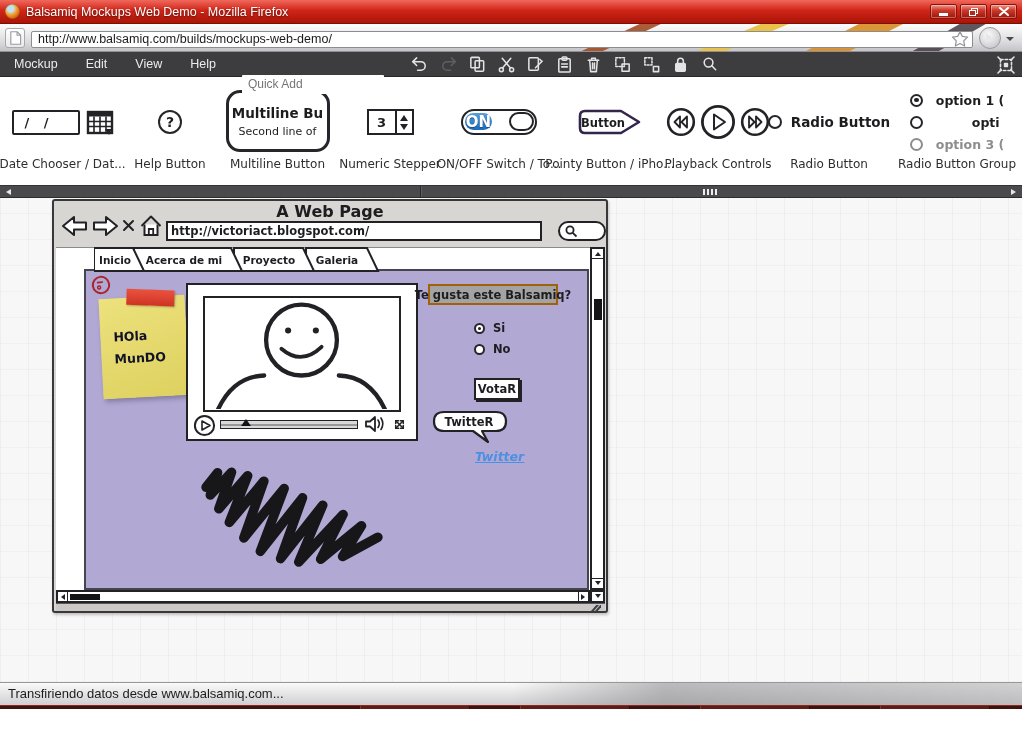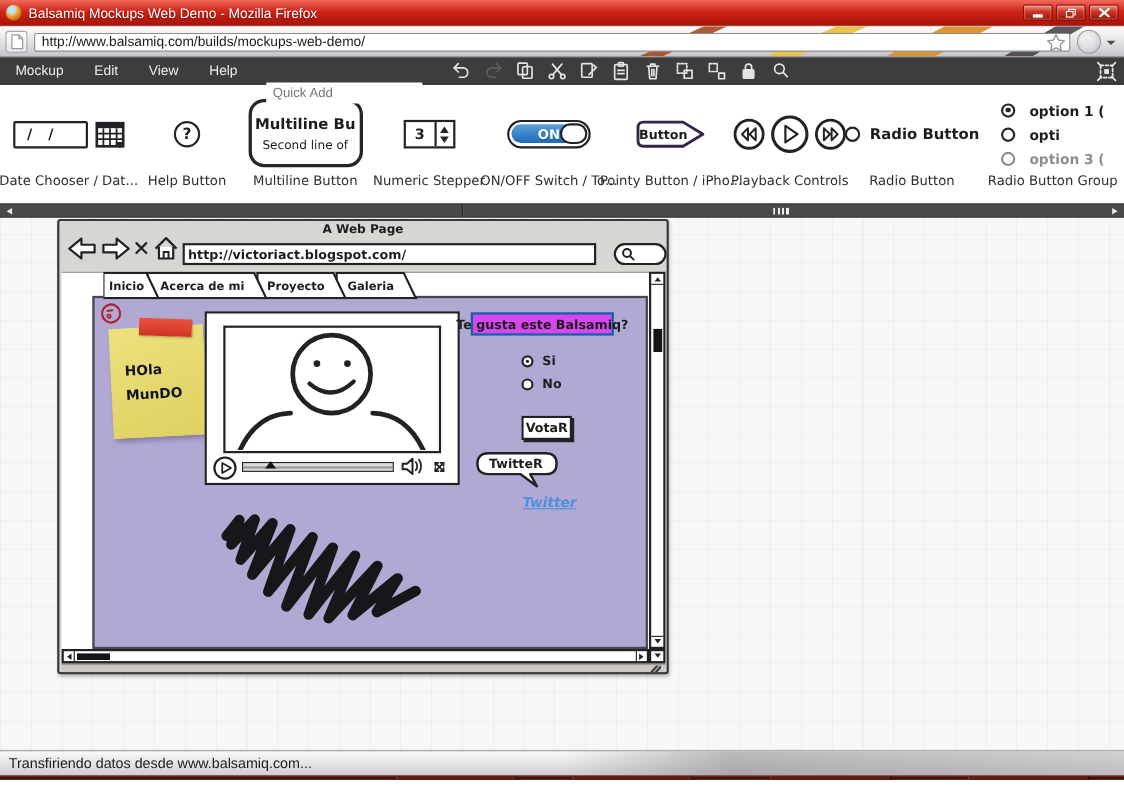--- a/index.html
+++ b/index.html
@@ -60,70 +60,70 @@
   .help-circle { width:24px; height:24px; border:2.5px solid #26262a; border-radius:50%; font-weight:bold; font-size:14px; display:flex; align-items:center; justify-content:center; }
   .ml-btn { width:104px; height:62px; border:3px solid #26262a; border-radius:14px; background:#fff; display:flex; flex-direction:column; align-items:center; justify-content:center; margin-top:-2px; overflow:hidden; }
   .ml1 { font-size:13.5px; font-weight:bold; white-space:nowrap; }
   .ml2 { font-size:11px; margin-top:4px; white-space:nowrap; }
   .stepper { display:flex; width:47px; height:26px; border:2.5px solid #232327; background:#fff; }
   .step-val { flex:1; display:flex; align-items:center; justify-content:center; font-weight:bold; font-size:13px; border-right:2.5px solid #232327; }
   .step-arrows { width:15px; display:flex; flex-direction:column; align-items:center; justify-content:center; gap:3px; }
   .tri-up { width:0; height:0; border:4.5px solid transparent; border-bottom:6px solid #232327; }
   .tri-dn { width:0; height:0; border:4.5px solid transparent; border-top:6px solid #232327; }
   .toggle { position:relative; width:76px; height:26px; border:2.5px solid #232327; border-radius:13px; background:#fff; }
-  .toggle-on { position:absolute; left:2px; top:2px; width:68px; height:17px; background:linear-gradient(#5b9fd8,#1b6cb8); border-radius:9px; color:#fff; font-size:12px; font-weight:bold; display:flex; align-items:center; justify-content:center; text-shadow:0 1px 1px #14508a; }
+  .toggle-on { position:absolute; left:2px; top:2px; width:27px; height:17px; background:linear-gradient(#5b9fd8,#1b6cb8); border-radius:9px; color:#fff; font-size:15px; font-weight:bold; display:flex; align-items:center; justify-content:center; text-shadow:0 1px 1px #14508a; }
   .toggle-knob { position:absolute; right:1px; top:1px; width:25px; height:19px; border:2.5px solid #232327; border-radius:10px; background:#fff; }
   .playback { display:flex; align-items:center; gap:4px; }
   .radio-demo { display:flex; align-items:center; gap:9px; font-weight:bold; font-size:13.5px; white-space:nowrap; }
   .rb { width:14px; height:14px; border:2.5px solid #26262a; border-radius:50%; background:#fff; flex:none; position:relative; }
   .rb.sel::after { content:""; position:absolute; inset:2.2px; background:#232327; border-radius:50%; }
   .rgroup { display:flex; flex-direction:column; gap:7px; align-items:flex-start; }
   .rgrow { display:flex; align-items:center; gap:13px; font-weight:bold; font-size:12.5px; white-space:nowrap; }
   .rgrow .rb { width:13px; height:13px; }
   .rgrow.muted { color:#8d8d90; }
   .rgrow.muted .rb { border-color:#8d8d90; }
-  .opt-shift { }
+  .opt-shift { margin-left:36px; }
 
   
   .libscroll { position:relative; height:13px; background:#4a4a4d; border-top:1px solid #333336; border-bottom:1px solid #2c2c2f; }
   .ls-left, .ls-right { position:absolute; top:3px; width:0; height:0; border:3.5px solid transparent; }
   .ls-left { left:3px; border-right:5px solid #e8e8e8; }
   .ls-right { right:3px; border-left:5px solid #e8e8e8; }
   .ls-div { position:absolute; left:420px; top:0; bottom:0; width:1px; background:#2a2a2d; box-shadow:1px 0 0 #5e5e62; }
   .ls-grip { position:absolute; left:703px; top:3px; width:16px; height:6px; background:repeating-linear-gradient(90deg,#ededed 0 2px, transparent 2px 4px); }
 
   
   .canvas { position:relative; height:484px; background-color:#f7f7f8;
     background-image:
       repeating-linear-gradient(90deg, rgba(90,90,110,.055) 0 1px, transparent 1px 28px),
       repeating-linear-gradient(0deg, rgba(90,90,110,.04) 0 1px, transparent 1px 26px);
   }
 
   
   .mockwin { position:absolute; left:52px; top:1px; width:556px; height:414px; background:#d8d6d3; border:2.5px solid #38383b; border-radius:3px; box-shadow:1px 2px 3px rgba(0,0,0,.22); }
   .mockwin .abs { position:absolute; }
-  .mw-title { top:1px; left:0; right:0; text-align:center; font-size:11px; font-weight:bold; }
+  .mw-title { top:1px; left:0; right:0; text-align:center; font-size:16px; font-weight:bold; }
   .mw-url { left:112px; top:20px; width:376px; height:20px; border:2px solid #222226; background:#fff; font-size:11.5px; font-weight:bold; display:flex; align-items:center; padding-left:3px; white-space:nowrap; overflow:hidden; }
   .mw-search { left:504px; top:20px; width:48px; height:20px; border:2px solid #222226; border-radius:10px; background:#fff; display:flex; align-items:center; padding-left:4px; }
   .mw-content { left:2px; top:46px; width:534px; height:343px; background:#fff; border-top:1px solid #8a8a8e; }
   .mw-panel { left:30px; top:68px; width:505px; height:321px; background:#b2a8d4; border:2px solid #45454f; }
   .mw-tabs { left:40px; top:46px; }
 
   .mw-note { left:47px; top:96px; width:86px; height:100px; background:linear-gradient(160deg,#ece17c,#ded160); box-shadow:2px 3px 5px rgba(20,20,40,.3); transform:rotate(-3deg); }
   .mw-tape { position:absolute; left:28px; top:-7px; width:48px; height:16px; background:linear-gradient(#ea5240,#cf3423); transform:rotate(5deg); box-shadow:1px 1px 2px rgba(0,0,0,.25); }
   .note-text { position:absolute; left:13px; top:28px; font-size:12.5px; font-weight:bold; color:#12122a; line-height:22px; }
 
   .mw-video { left:132px; top:82px; width:232px; height:158px; background:#fff; border:2.5px solid #222226; }
   .v-screen { position:absolute; left:15px; top:11px; width:198px; height:116px; border:2.5px solid #222226; overflow:hidden; }
   .v-track { position:absolute; left:32px; top:135px; width:138px; height:9px; border:1.5px solid #222226; background:#d9d9d9; }
   .v-track .fill { position:absolute; left:0; top:2.5px; height:2px; width:100%; background:#9a9a9a; }
   .v-marker { position:absolute; left:15%; top:-7px; width:0; height:0; border:5px solid transparent; border-bottom:7px solid #141416; }
   .v-play { left:5px; top:129px; } .v-vol { left:176px; top:130px; } .v-full { left:203px; top:131px; }
 
-  .mw-q { left:374px; top:83px; width:130px; height:21px; border:2px solid #0369a1; background:#d946ef; font-size:11.5px; font-weight:bold; display:flex; align-items:center; justify-content:center; white-space:nowrap; }
+  .mw-q { left:374px; top:83px; width:130px; height:21px; border:2px solid #a16207; background:#a3a3a3; font-size:11.5px; font-weight:bold; display:flex; align-items:center; justify-content:center; white-space:nowrap; }
   .mw-radio { display:flex; align-items:center; gap:8px; font-size:11.5px; font-weight:bold; }
   .mw-radio .rb { width:11px; height:11px; border-width:2px; }
   .mw-radio .rb.sel::after { inset:2px; }
   .r-si { left:420px; top:120px; } .r-no { left:420px; top:141px; }
   .mw-vote { left:420px; top:177px; width:46px; height:22px; border:2px solid #222226; background:#fff; font-size:11.5px; font-weight:bold; display:flex; align-items:center; justify-content:center; box-shadow:2px 2px 0 #222226; }
   .mw-bubble { left:378px; top:209px; }
   .mw-link { left:421px; top:248px; font-size:12.5px; font-weight:bold; font-style:italic; text-decoration:underline; color:#4d8fe0; }
   .mw-scribble { left:139px; top:257px; }
   .mw-doodle { left:36px; top:73px; }
 

